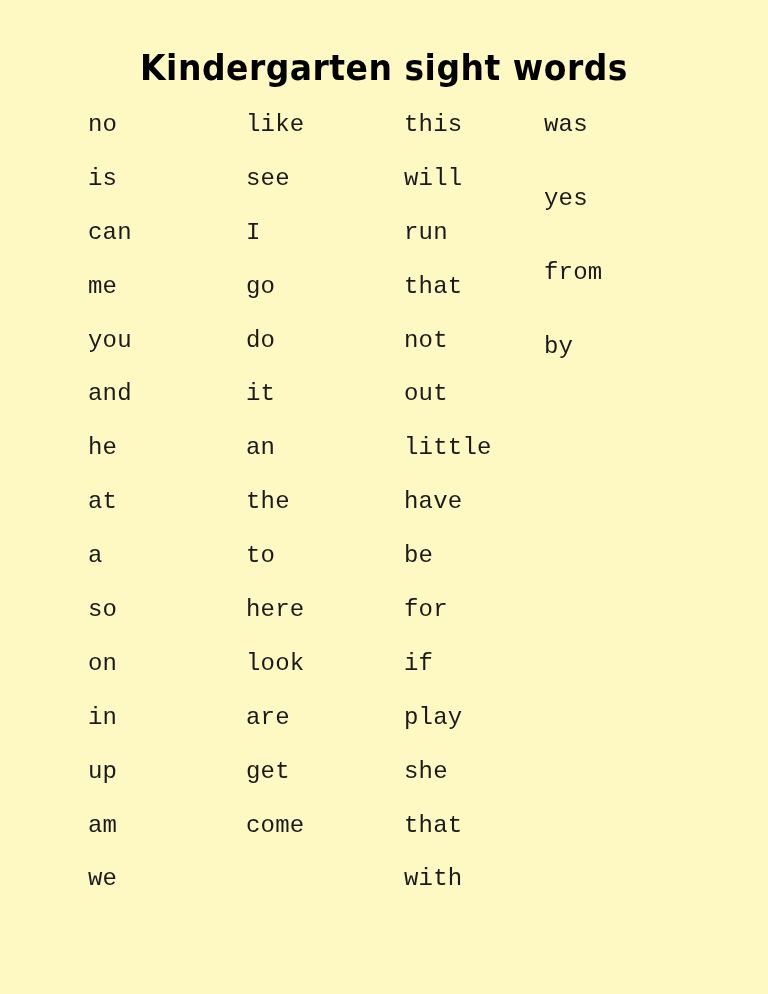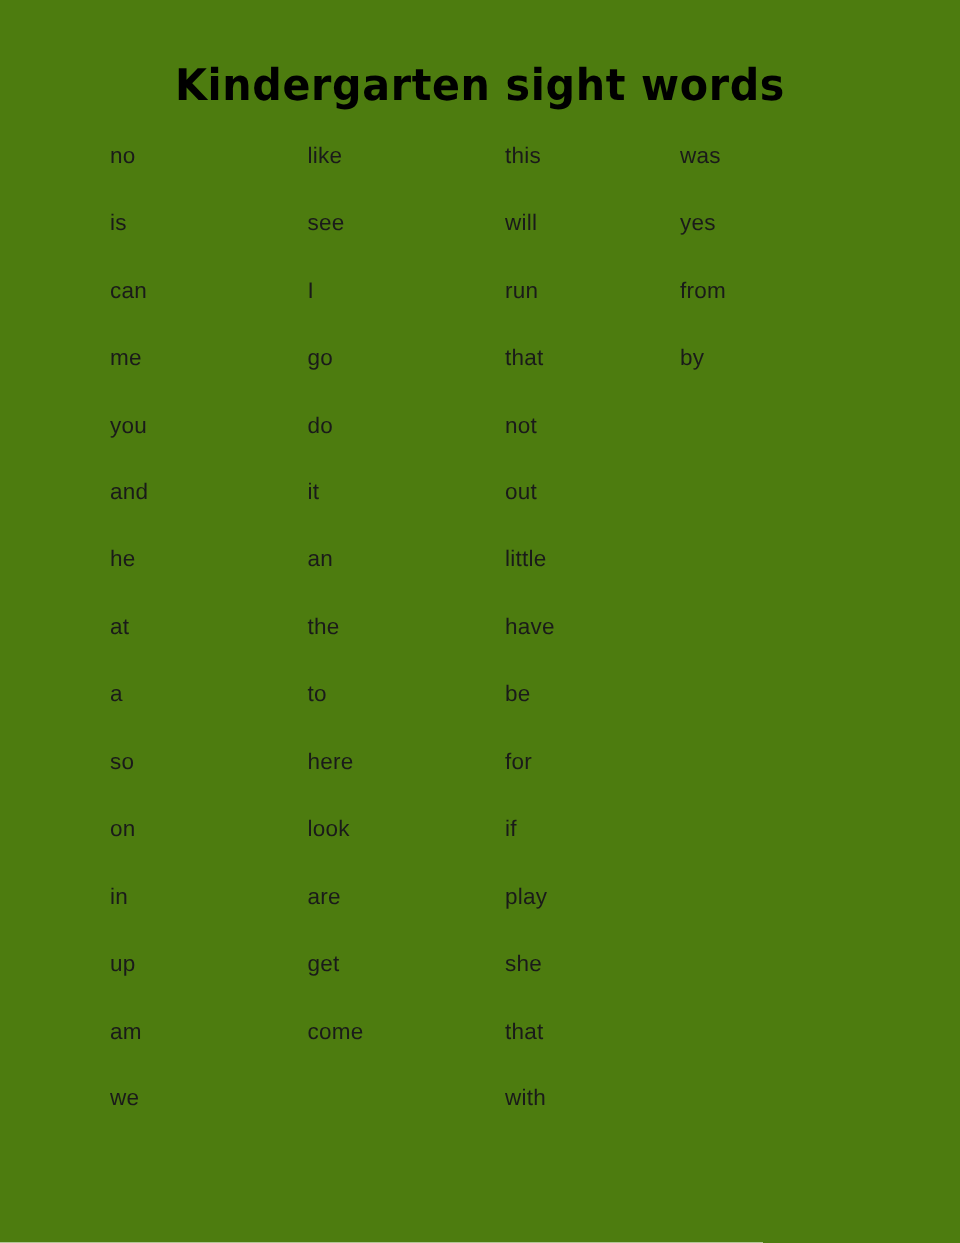--- a/index.html
+++ b/index.html
@@ -11,21 +11,21 @@
     width: 768px;
     height: 994px;
     font-family: "DejaVu Sans", sans-serif;
     color: #1a1a1a;
     overflow: hidden;
   }
   .page {
     position: relative;
     width: 768px;
     height: 994px;
-    background: #4d7c0f;
+    background: #fef9c3;
     box-sizing: border-box;
   }
   .title {
     position: absolute;
     top: 48px;
     left: 0;
     width: 768px;
     text-align: center;
     font-family: "DejaVu Sans", sans-serif;
     font-weight: 700;
@@ -43,24 +43,24 @@
     flex-direction: row;
     align-items: flex-start;
   }
   .col {
     display: flex;
     flex-direction: column;
   }
   .col-0 { width: 158px; }
   .col-1 { width: 158px; }
   .col-2 { width: 140px; }
-  .col-3 { width: 160px; }
+  .col-3 { width: 160px; gap: 20px; }
   .word {
-    font-family: Liberation Sans, sans-serif;
-    font-size: 18px;
+    font-family: Liberation Mono, monospace;
+    font-size: 24px;
     font-weight: 400;
     line-height: 53.9px;
     height: 53.9px;
     color: #1a1a1a;
     letter-spacing: 0.2px;
   }
 </style>
 </head>
 <body>
 

